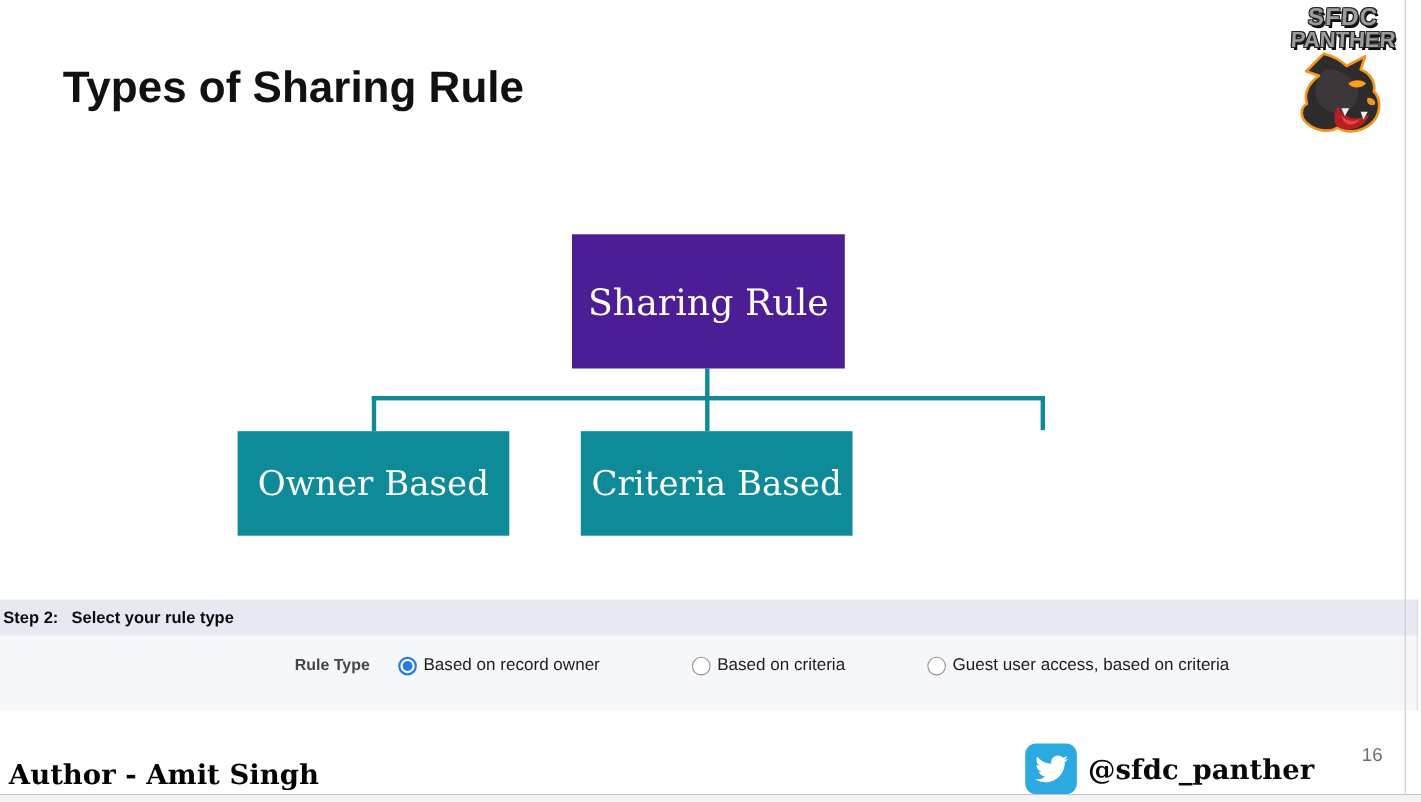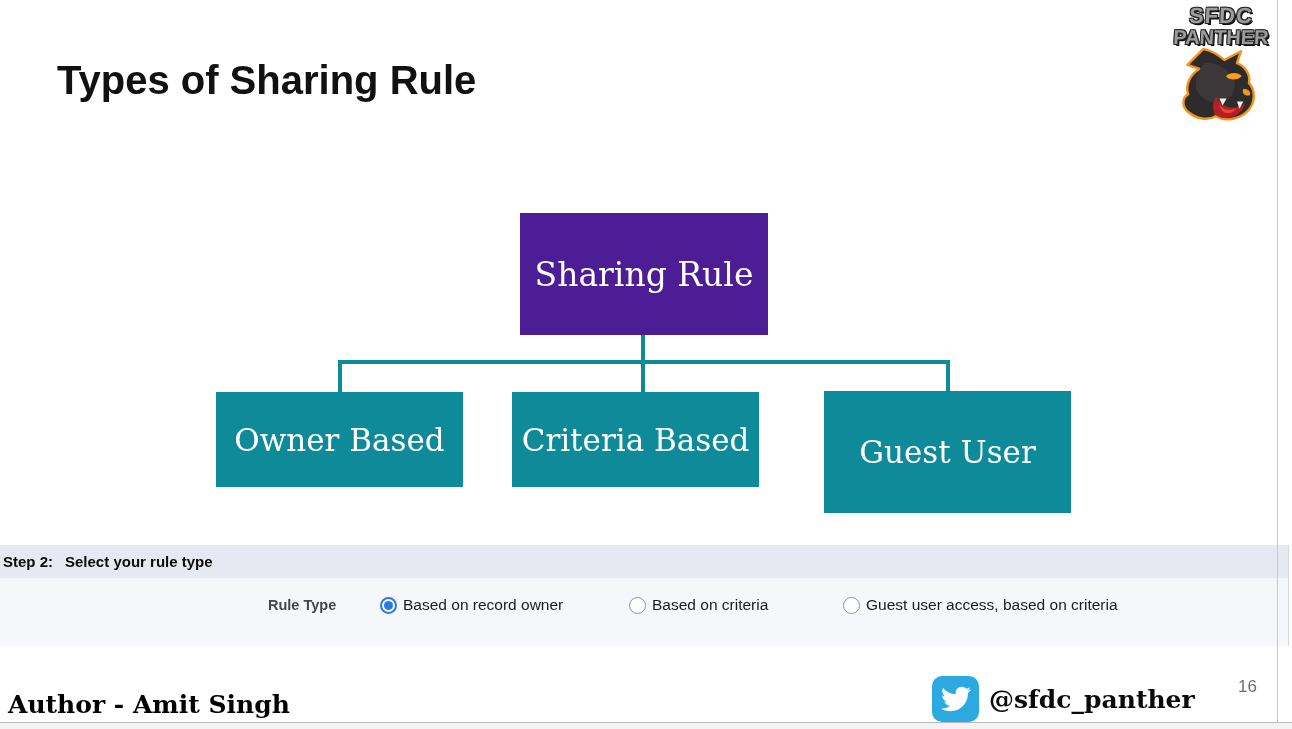--- a/index.html
+++ b/index.html
@@ -22,38 +22,38 @@
   .logo-line1 { font-size:22px; letter-spacing:1px; }
   .logo-line2 { font-size:20px; letter-spacing:0; }
   .logo svg { display:block; margin:-4px auto 0; }
 
   
   .node { position:absolute; display:flex; align-items:center; justify-content:center;
     color:#fff; font-family:"DejaVu Serif", serif; }
   .node-root { left:520px; top:213px; width:248px; height:122px; background:#4c1d95; font-size:33px; }
   .node-child { top:392px; width:247px; height:95px; background:#0E8A99; font-size:31px; }
   .node-owner { left:216px; }
-  .node-criteria { left:512px; }
+  .node-criteria { left:528px; }
   .node-guest { left:824px; top:391px; height:122px; }
   .conn { position:absolute; background:#0E8A99; }
   .conn-vcenter { left:641px; top:335px; width:4px; height:57px; }
   .conn-h { left:338px; top:360px; width:612px; height:4px; }
   .conn-vleft { left:338px; top:360px; width:4px; height:32px; }
   .conn-vright { left:946px; top:360px; width:4px; height:31px; }
 
   
   .step-bar { position:absolute; left:0; top:545px; width:1289px; height:33px; background:#E7E9F2;
     border-right:1px solid #d8d8dc; display:flex; align-items:center; padding-left:3px;
     font-size:15px; font-weight:700; color:#0b0b0b; }
   .step-bar .gap { margin-left:12px; }
   .radio-area { position:absolute; left:0; top:578px; width:1289px; height:68px; background:#F6F7FA;
     border-right:1px solid #d8d8dc; }
   .rule-type-label { position:absolute; left:268px; top:597px; font-size:14.5px; font-weight:700; color:#45454e; }
   .opt { position:absolute; top:596px; display:flex; align-items:center; }
-  .opt-1 { left:380px; } .opt-2 { left:629px; } .opt-3 { left:843px; }
+  .opt-1 { left:362px; } .opt-2 { left:629px; } .opt-3 { left:843px; }
   .radio { width:17px; height:17px; border-radius:50%; background:#fff; border:1.5px solid #949494;
     position:relative; flex:0 0 auto; }
   .radio.selected { border:2px solid #2979E8; }
   .radio.selected::after { content:""; position:absolute; left:2px; top:2px; width:9px; height:9px;
     border-radius:50%; background:#2979E8; }
   .opt-label { margin-left:6px; font-size:15.5px; color:#1c1c1c; white-space:nowrap; }
 
   
   .author { position:absolute; left:8px; top:690px; font-family:"DejaVu Serif", serif;
     font-weight:700; font-size:25px; color:#000000; }
@@ -87,21 +87,20 @@
   </div>
 
   <div class="conn conn-vcenter"></div>
   <div class="conn conn-h"></div>
   <div class="conn conn-vleft"></div>
   <div class="conn conn-vright"></div>
 
   <div class="node node-root">Sharing Rule</div>
   <div class="node node-child node-owner">Owner Based</div>
   <div class="node node-child node-criteria">Criteria Based</div>
-  <div class="node node-child node-guest">Guest User</div>
 
   <div class="step-bar">
     <span>Step 2:</span>
     <span class="gap">Select your rule type</span>
   </div>
   <div class="radio-area"></div>
   <div class="rule-type-label">Rule Type</div>
 
   <div class="opt opt-1">
     <span class="radio selected"></span>

